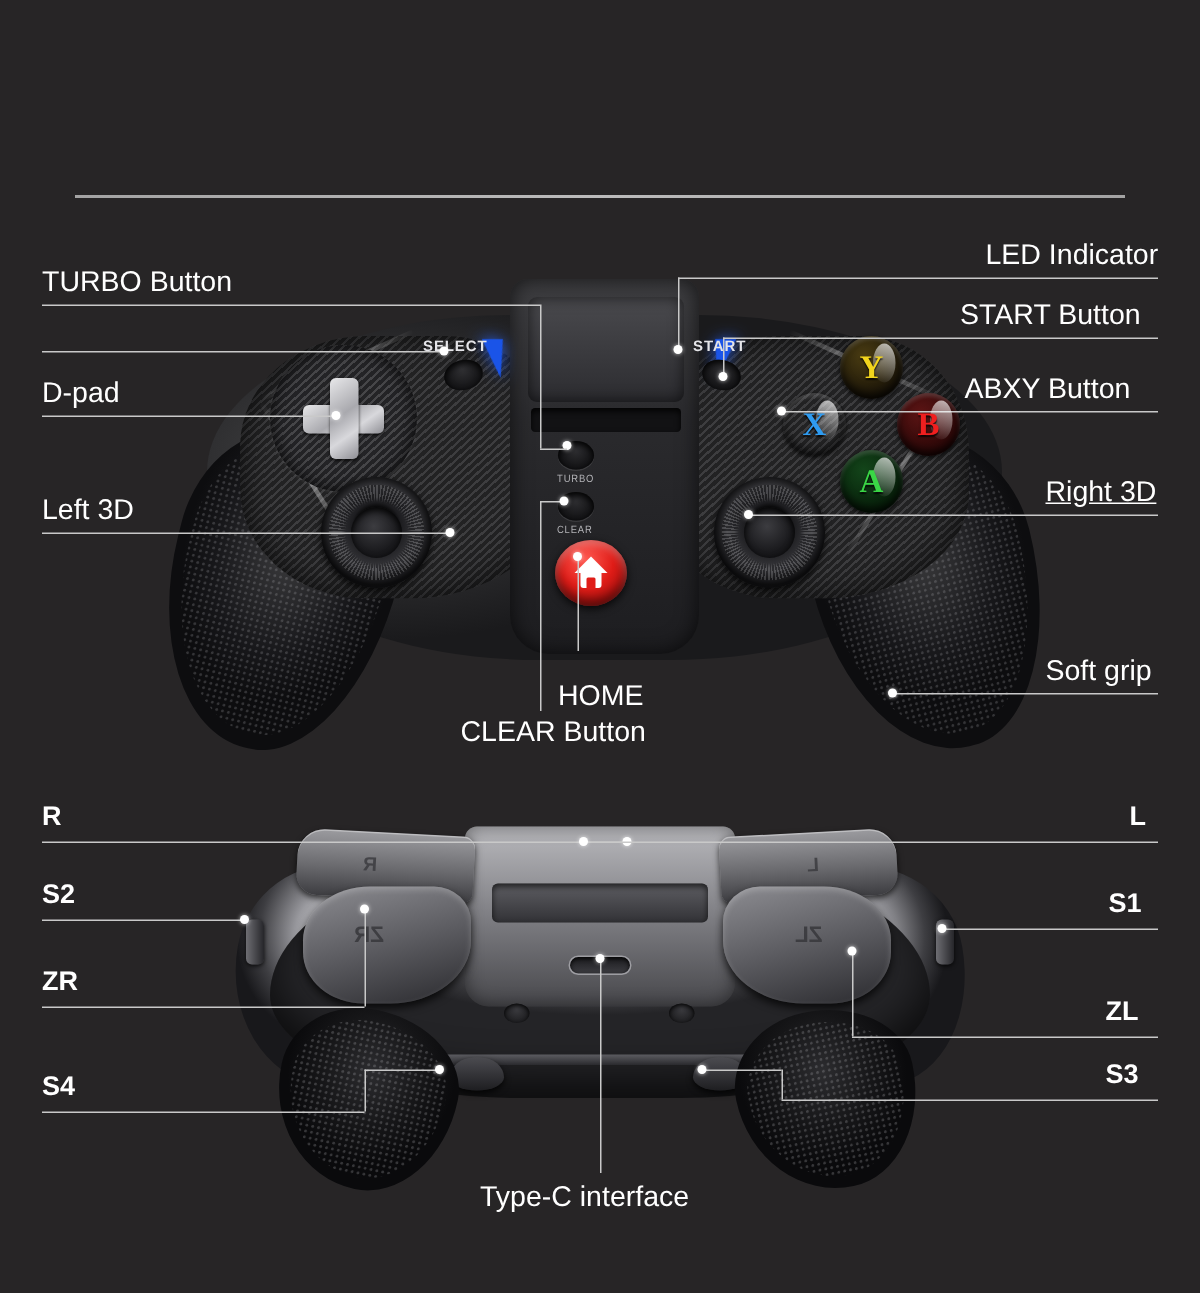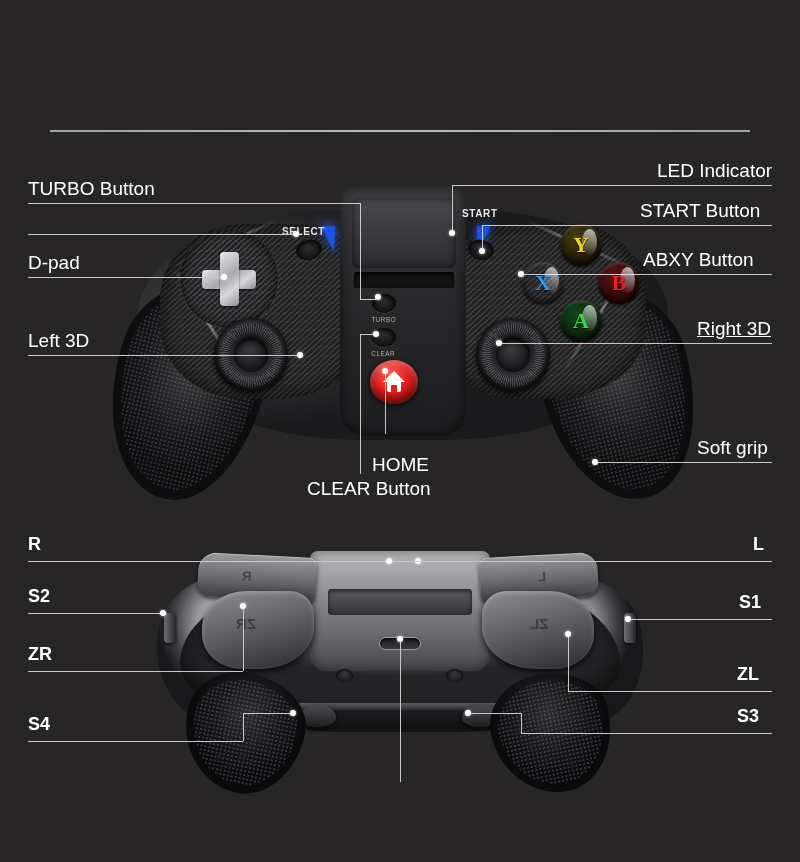--- a/index.html
+++ b/index.html
@@ -491,21 +491,21 @@
 
     <div class="dpad-base"></div>
     <div class="dpad-cross">
       <span class="h"></span>
       <span class="v"></span>
     </div>
 
     <div class="sel-label" style="left:164px; top:58px;">SELECT</div>
     <div class="sel-btn" style="left:178px; top:72px;"></div>
 
-    <div class="sel-label" style="left:344px; top:40px;">START</div>
+    <div class="sel-label" style="left:344px; top:58px;">START</div>
     <div class="sel-btn" style="left:350px; top:72px; transform:rotate(14deg);"></div>
 
     <div class="mini-btn" style="left:254px; top:126px;"></div>
     <div class="mini-label" style="left:252px; top:148px;">TURBO</div>
 
     <div class="mini-btn" style="left:254px; top:160px;"></div>
     <div class="mini-label" style="left:252px; top:182px;">CLEAR</div>
 
     <div class="home-btn">
       <span class="house">
@@ -652,16 +652,17 @@
   <div class="lead" style="left:568px; top:691px; width:204px;"></div>
   <div class="lead-v" style="left:568px; top:635px; height:56px;"></div>
   <div class="dot" style="left:565px; top:631px;"></div>
 
   <div class="label bold" style="left:737px; top:705px;">S3</div>
   <div class="lead" style="left:521px; top:733px; width:251px;"></div>
   <div class="lead-v" style="left:521px; top:713px; height:20px;"></div>
   <div class="lead" style="left:468px; top:713px; width:53px;"></div>
   <div class="dot" style="left:465px; top:710px;"></div>
 
+  <div class="label" style="left:320px; top:788px;">Type-C interface</div>
   <div class="lead-v" style="left:400px; top:640px; height:142px;"></div>
   <div class="dot" style="left:397px; top:636px;"></div>
 
 </div>
 
 </body></html>

